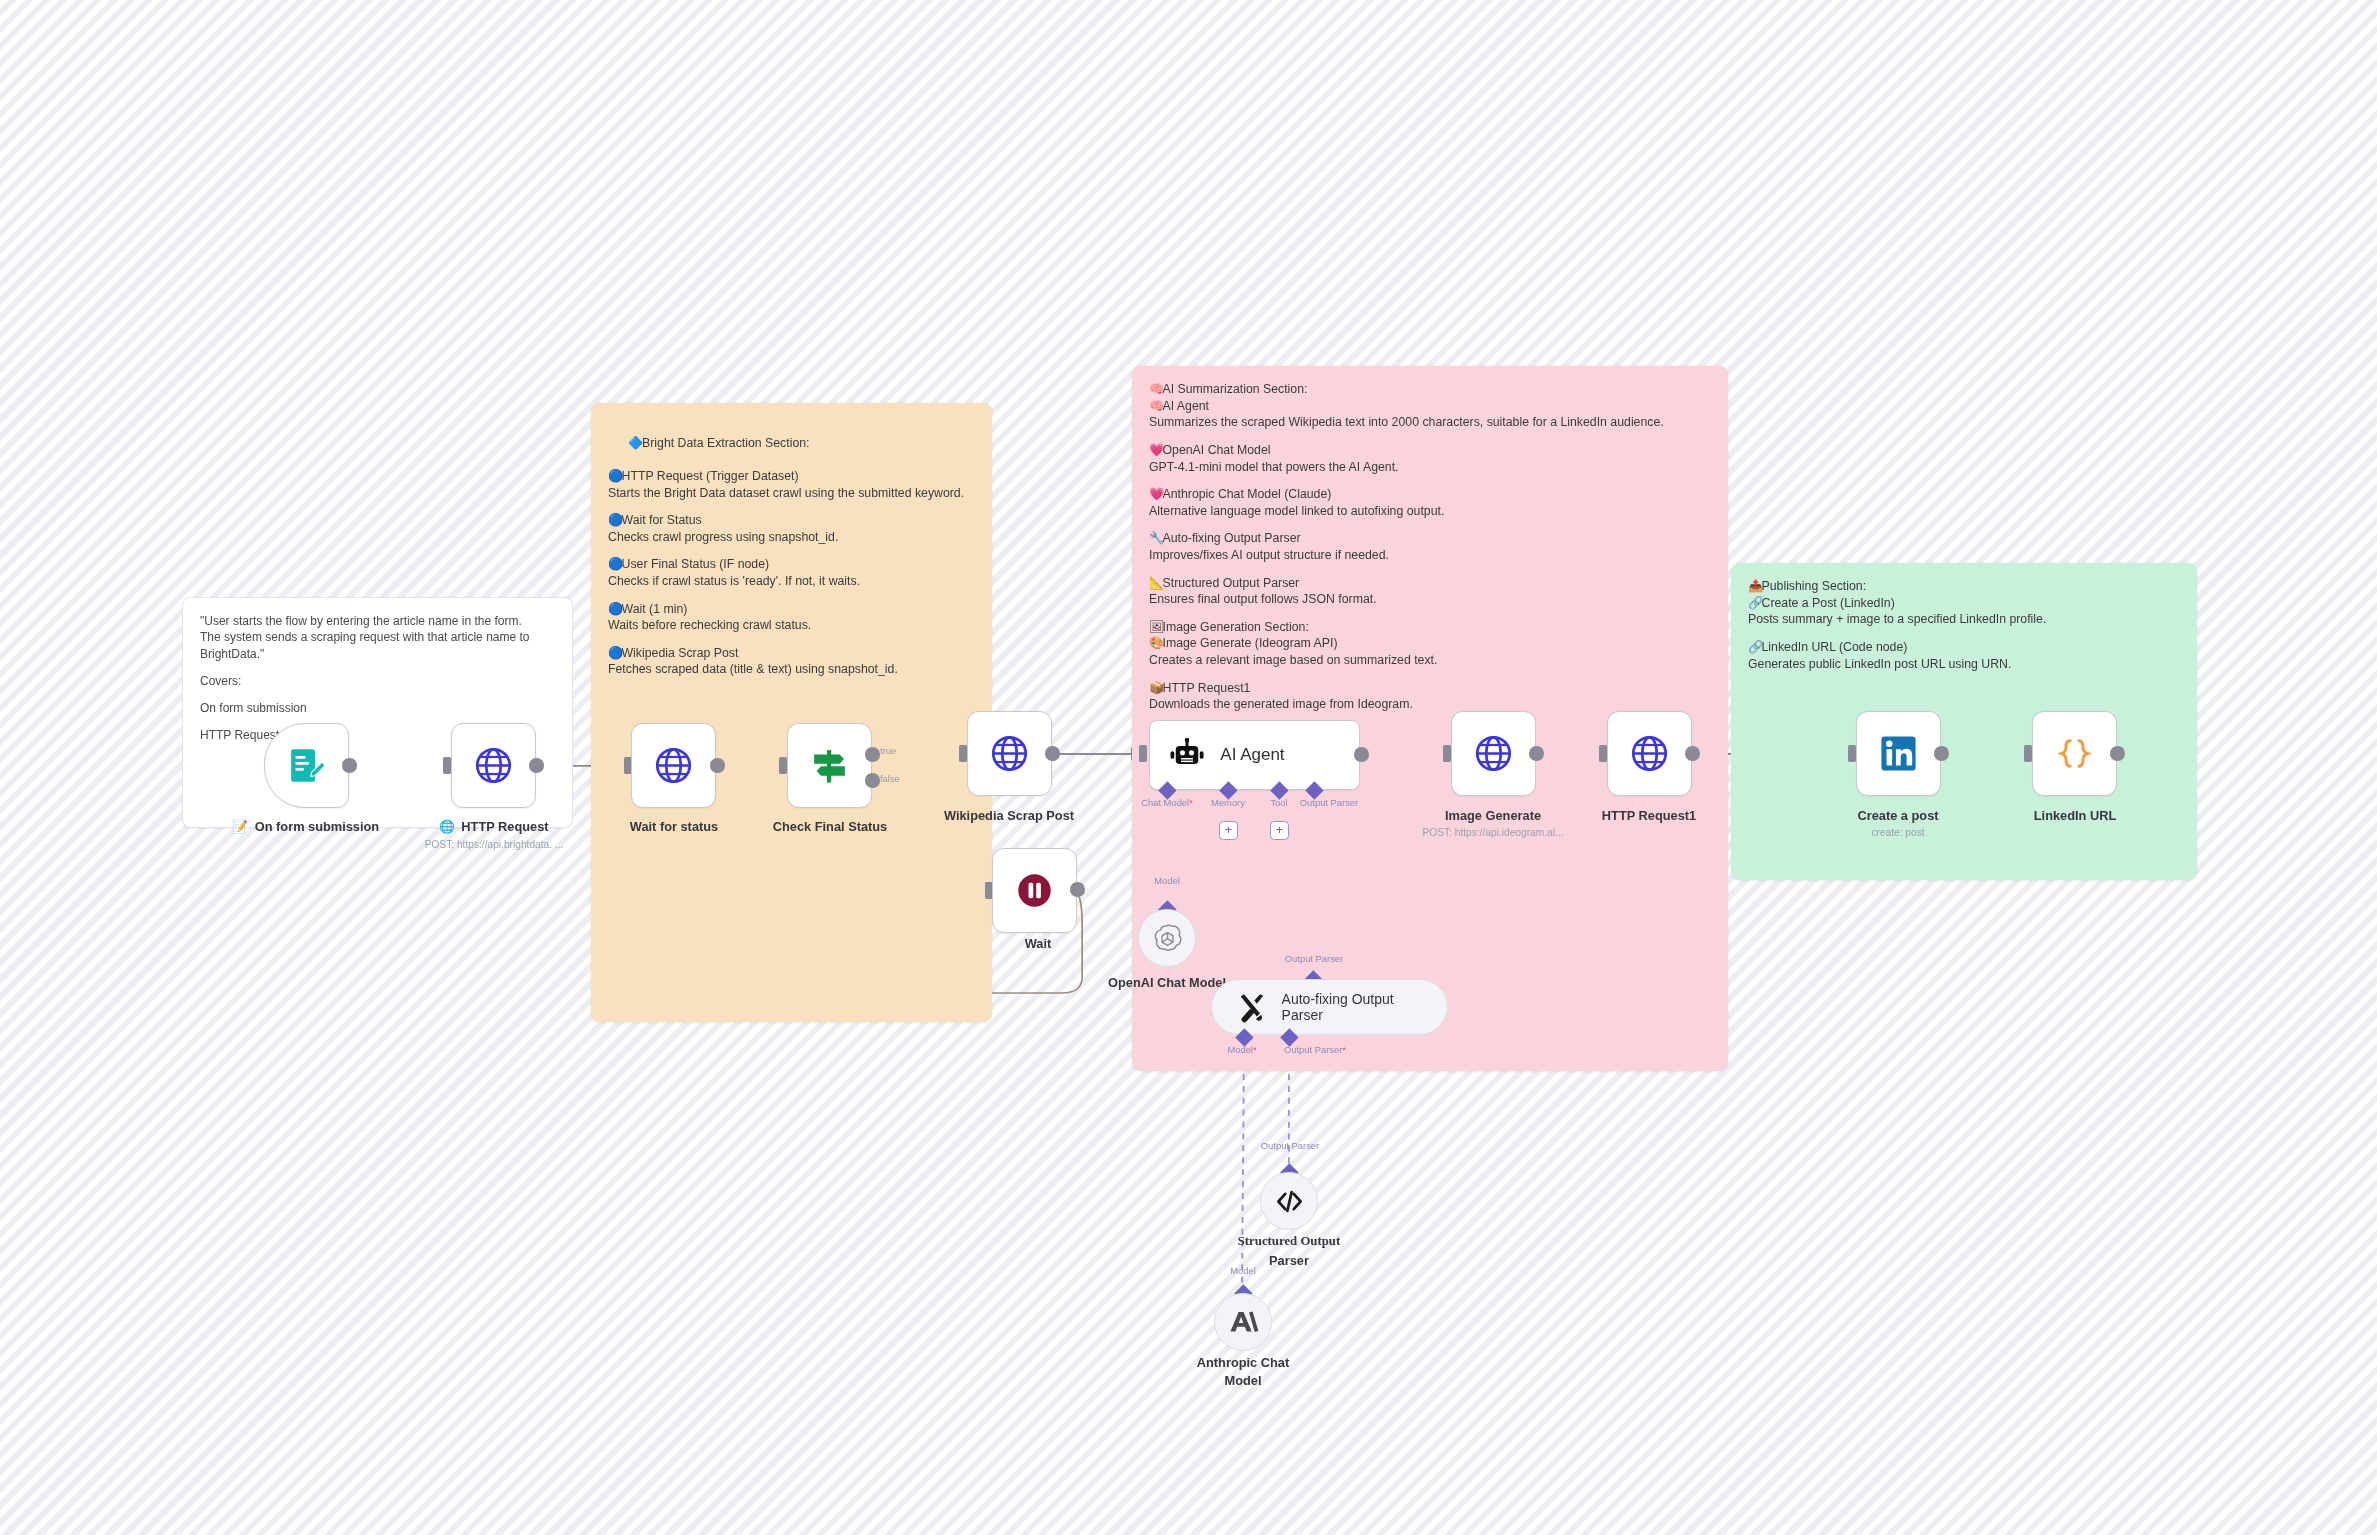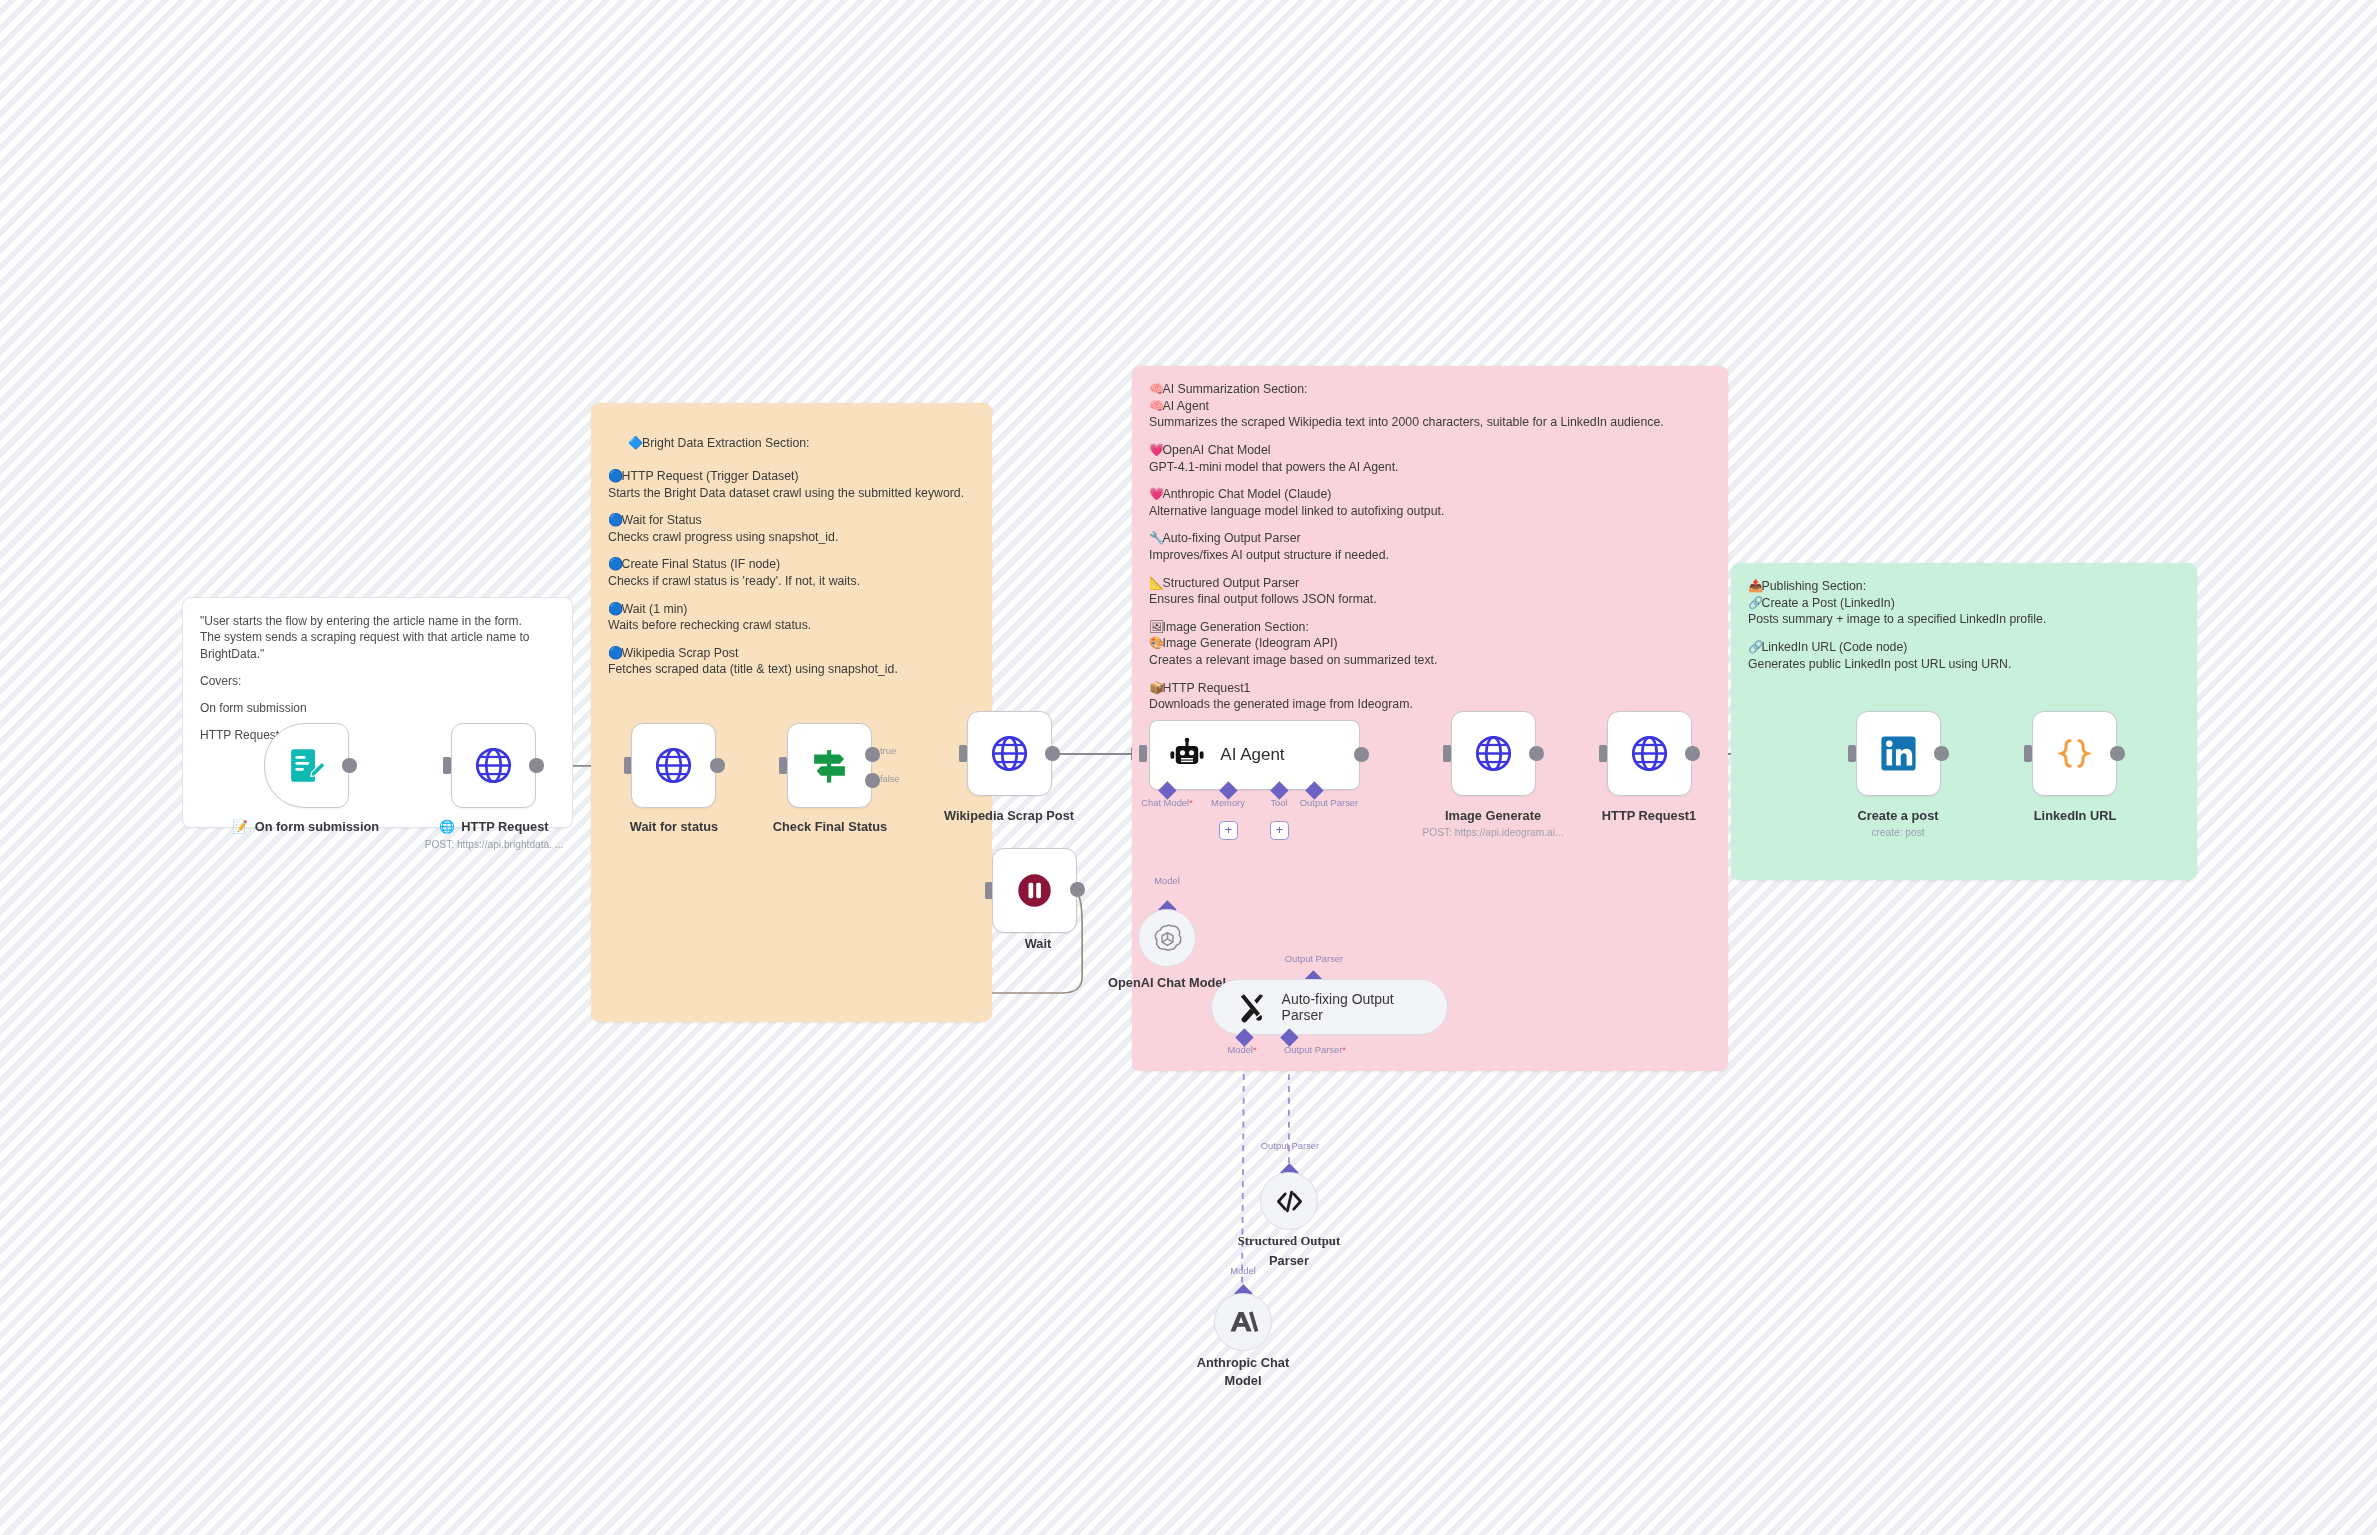--- a/index.html
+++ b/index.html
@@ -235,21 +235,21 @@
   <div class="section" id="sec-bright">
     <div class="note-line note-head">
       <span class="emoji">🔷</span><span>Bright Data Extraction Section:</span>
     </div>
     <div class="note-line"><span class="emoji">🔵</span><span>HTTP Request (Trigger Dataset)</span></div>
     <div class="note-line">Starts the Bright Data dataset crawl using the submitted keyword.</div>
     <div class="gap"></div>
     <div class="note-line"><span class="emoji">🔵</span><span>Wait for Status</span></div>
     <div class="note-line">Checks crawl progress using snapshot_id.</div>
     <div class="gap"></div>
-    <div class="note-line"><span class="emoji">🔵</span><span>Create Final Status (IF node)</span></div>
+    <div class="note-line"><span class="emoji">🔵</span><span>User Final Status (IF node)</span></div>
     <div class="note-line">Checks if crawl status is 'ready'. If not, it waits.</div>
     <div class="gap"></div>
     <div class="note-line"><span class="emoji">🔵</span><span>Wait (1 min)</span></div>
     <div class="note-line">Waits before rechecking crawl status.</div>
     <div class="gap"></div>
     <div class="note-line"><span class="emoji">🔵</span><span>Wikipedia Scrap Post</span></div>
     <div class="note-line">Fetches scraped data (title &amp; text) using snapshot_id.</div>
   </div>
 
   <div class="section" id="sec-ai">

